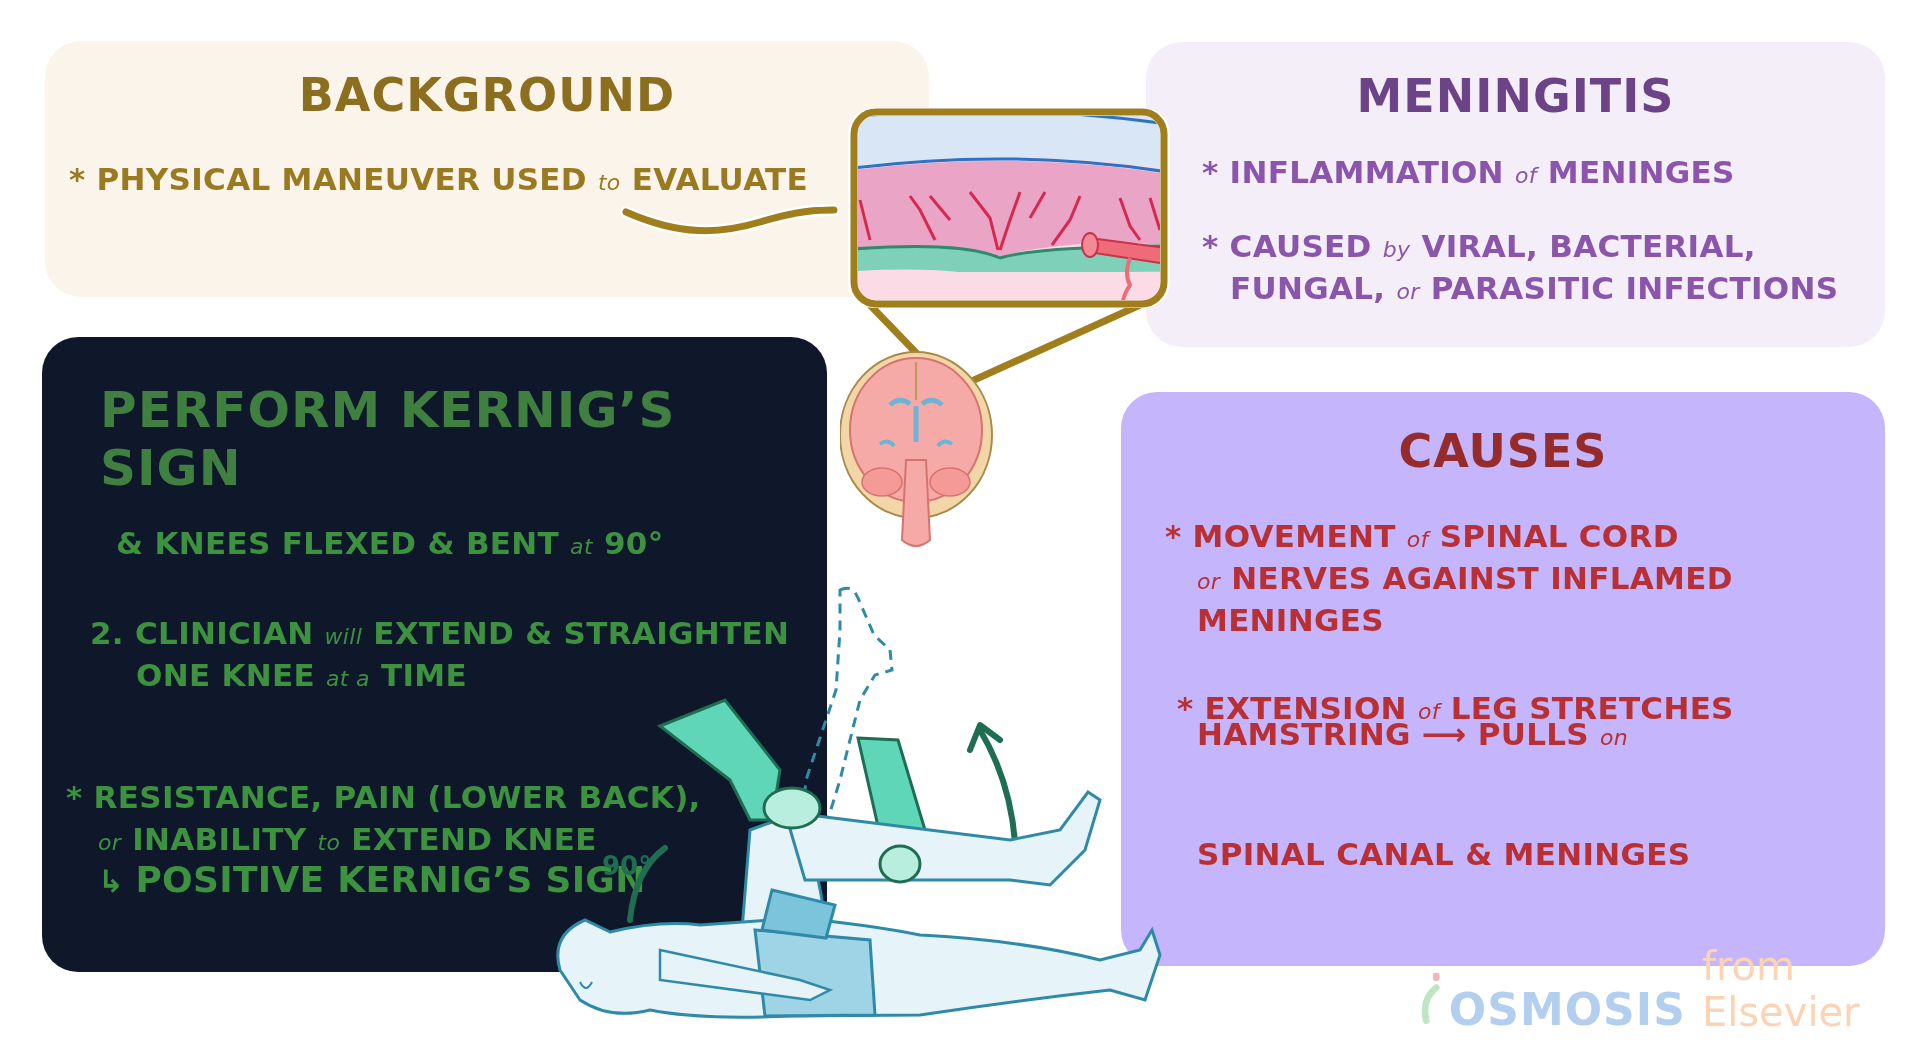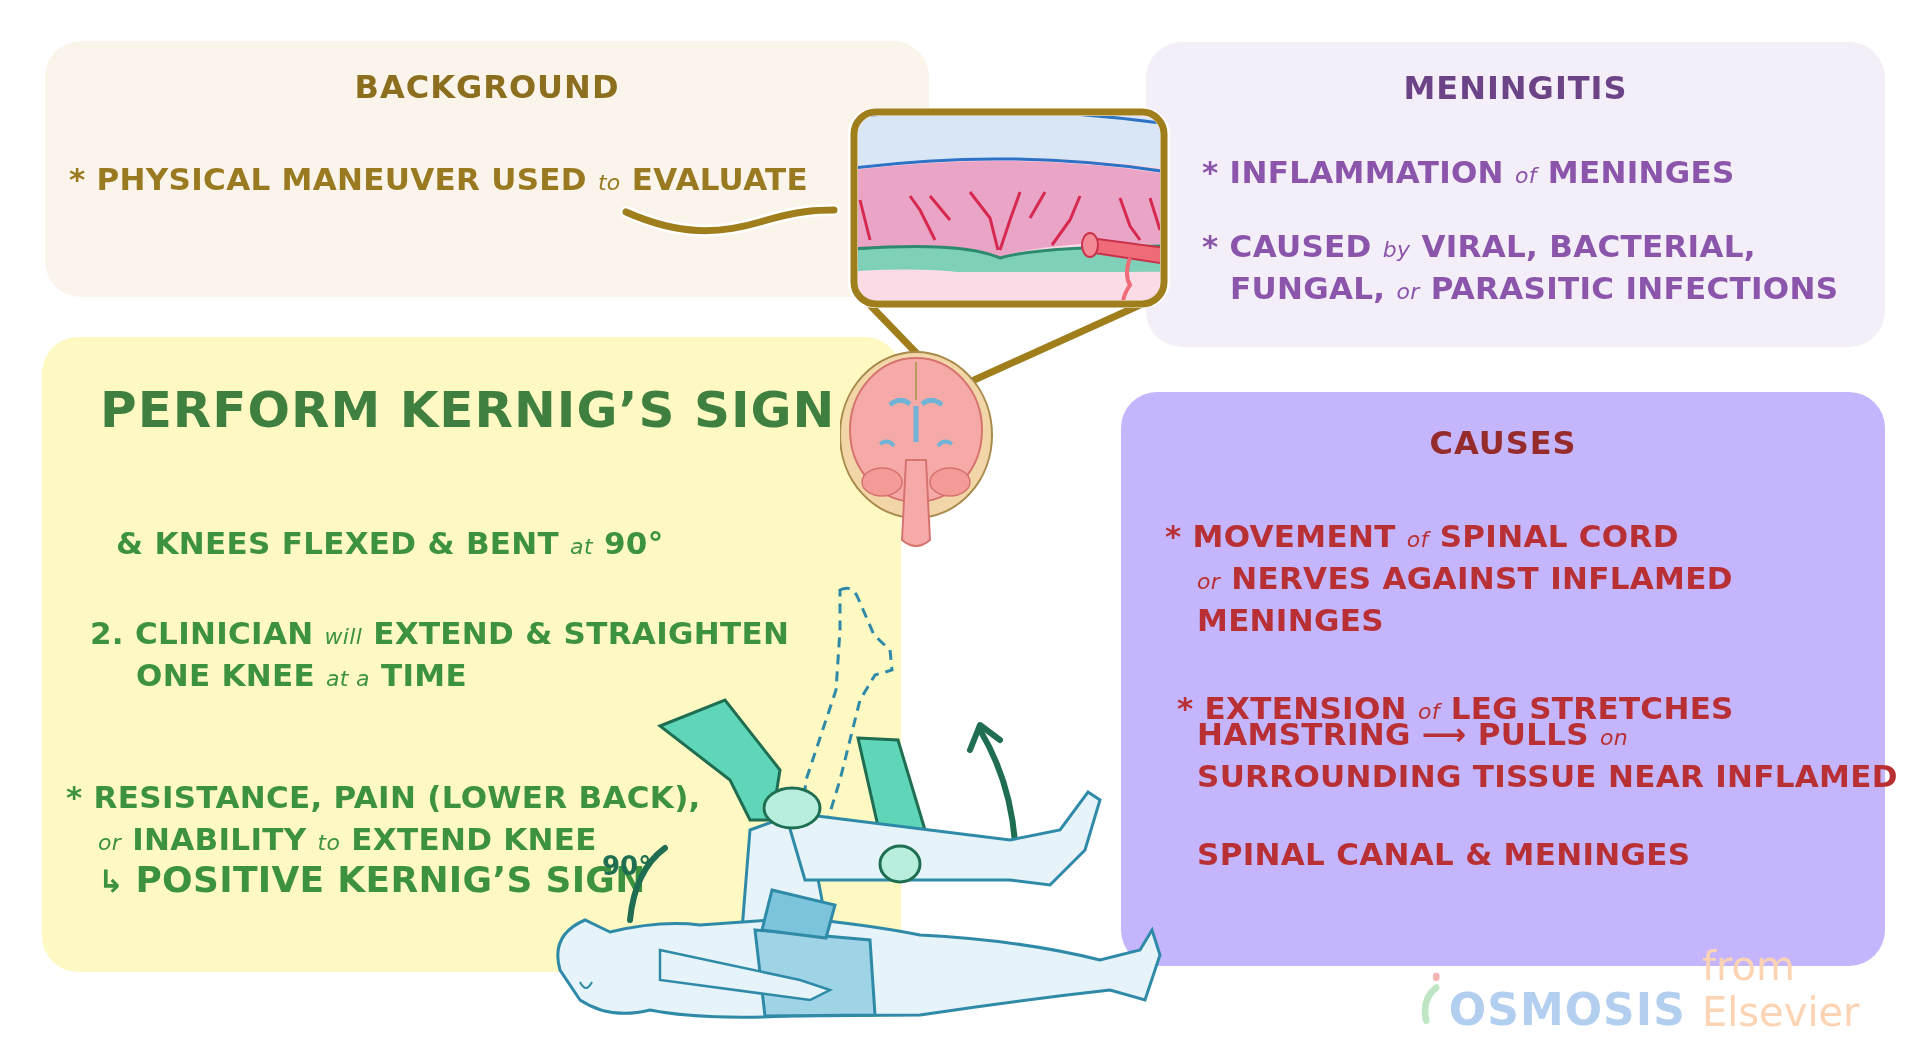--- a/index.html
+++ b/index.html
@@ -1,35 +1,35 @@
 <!DOCTYPE html>
 <html><head>
 <meta charset="utf-8">
 <style>
   html, body { margin:0; padding:0; background:#ffffff; }
   body { width:1920px; height:1061px; position:relative; overflow:hidden;
          font-family:"DejaVu Sans", "Liberation Sans", sans-serif; }
   .panel { position:absolute; border-radius:36px; }
   .heading { position:absolute; left:0; right:0; text-align:center;
-             font-weight:bold; letter-spacing:1px; font-size:32px; }
+             font-weight:bold; letter-spacing:1px; font-size:46px; }
   .txt { position:absolute; font-size:31px; line-height:41px; font-weight:bold;
          white-space:pre; letter-spacing:0.3px; }
   .small { font-size:22px; font-weight:normal; font-style:italic; }
   .bold2 { font-size:36px; font-weight:900; }
   .abs { position:absolute; }
 
   #p-background { left:45px; top:41px; width:884px; height:256px; background:#fbf4ea; }
   #p-background .heading { top:27px; color:#8b6f1e; }
   #p-background .txt { color:#9a7a20; }
 
   #p-meningitis { left:1146px; top:42px; width:739px; height:305px; background:#f3eef7; }
   #p-meningitis .heading { top:27px; color:#6c4386; }
   #p-meningitis .txt { color:#8a55aa; }
 
-  #p-kernig { left:42px; top:337px; width:859px; height:635px; background:#fef9c3; }
+  #p-kernig { left:42px; top:337px; width:785px; height:635px; background:#0f172a; }
   #p-kernig .heading { top:44px; color:#3f7f40; }
   #p-kernig .txt { color:#3c923f; }
 
   #p-causes { left:1121px; top:392px; width:764px; height:574px; background:#c4b5fd; }
   #p-causes .heading { top:32px; color:#962b2b; }
   #p-causes .txt { color:#b83034; }
 
   #logo { position:absolute; left:1418px; top:965px; height:70px; display:flex; align-items:flex-end; }
   #logo .osm { font-size:44px; font-weight:900; color:#b3cff0; letter-spacing:1px; margin-left:6px;}
   #logo .els { font-size:40px; color:#fcd3b3; margin-left:16px; font-family:"DejaVu Sans", sans-serif; }
@@ -64,21 +64,20 @@
   <div class="txt" style="left:56px; top:522px;"><span>↳ </span><span class="bold2">POSITIVE KERNIG’S SIGN</span></div>
 </div>
 
 <div class="panel" id="p-causes">
   <div class="heading">CAUSES</div>
   <div class="txt" style="left:44px; top:124px;"><span>* MOVEMENT </span><span class="small">of</span><span> SPINAL CORD</span></div>
   <div class="txt" style="left:76px; top:166px;"><span class="small">or</span><span> NERVES AGAINST INFLAMED</span></div>
   <div class="txt" style="left:76px; top:208px;">MENINGES</div>
   <div class="txt" style="left:44px; top:296px;margin-left:12px;"><span>* EXTENSION </span><span class="small">of</span><span> LEG STRETCHES</span></div>
   <div class="txt" style="left:76px; top:322px;"><span>HAMSTRING ⟶ PULLS </span><span class="small">on</span></div>
-  <div class="txt" style="left:76px; top:364px;">SURROUNDING TISSUE NEAR INFLAMED</div>
   <div class="txt" style="left:76px; top:406px;margin-top:36px;">SPINAL CANAL &amp; MENINGES</div>
 </div>
 
 <svg class="abs" style="left:840px; top:100px;" width="360" height="470" viewBox="0 0 360 470">
 
   <polygon points="30,205 112,290 300,205" fill="#ffffff"></polygon>
   <path d="M30 205 L112 290 L300 205" stroke="#a07e1c" stroke-width="7" fill="none" stroke-linejoin="round"></path>
 
   <rect x="8" y="8" width="322" height="200" rx="26" fill="#ffffff"></rect>
   <clipPath id="inset-clip">

